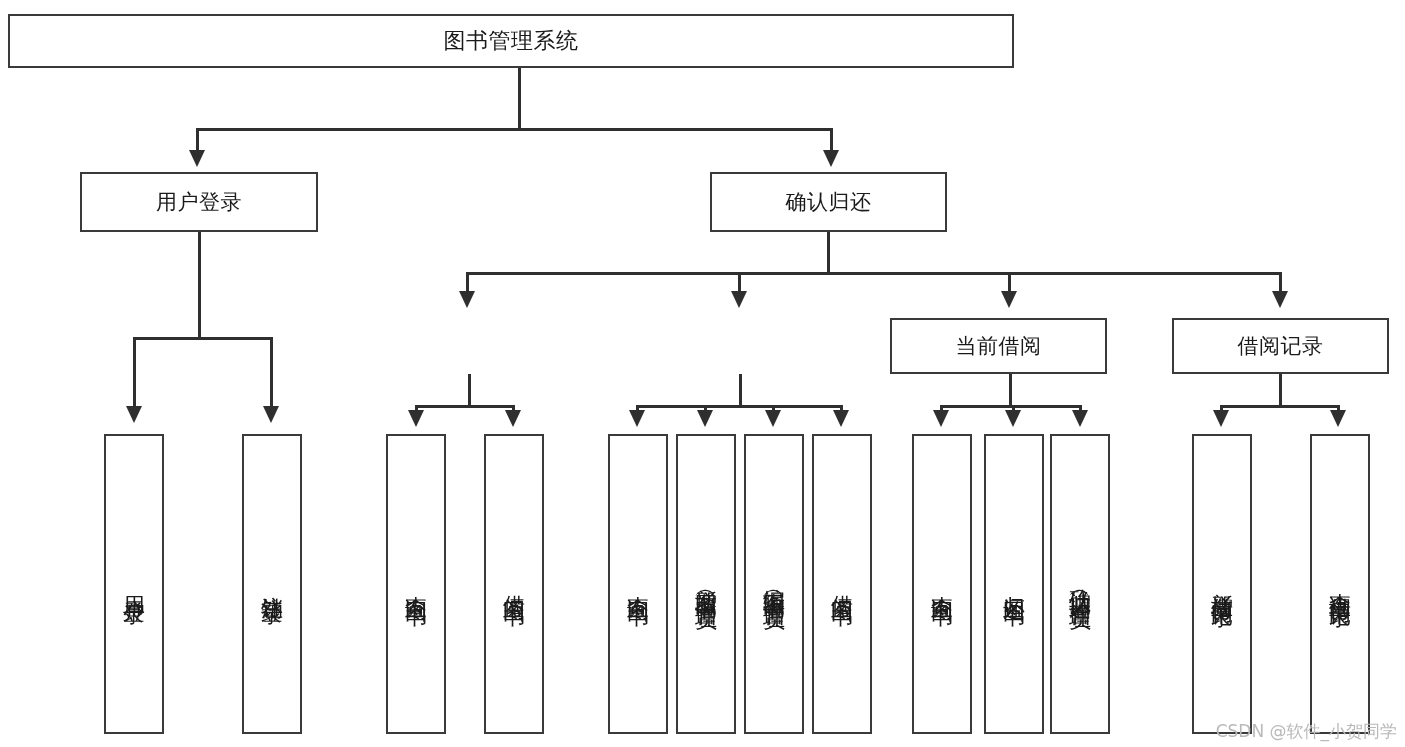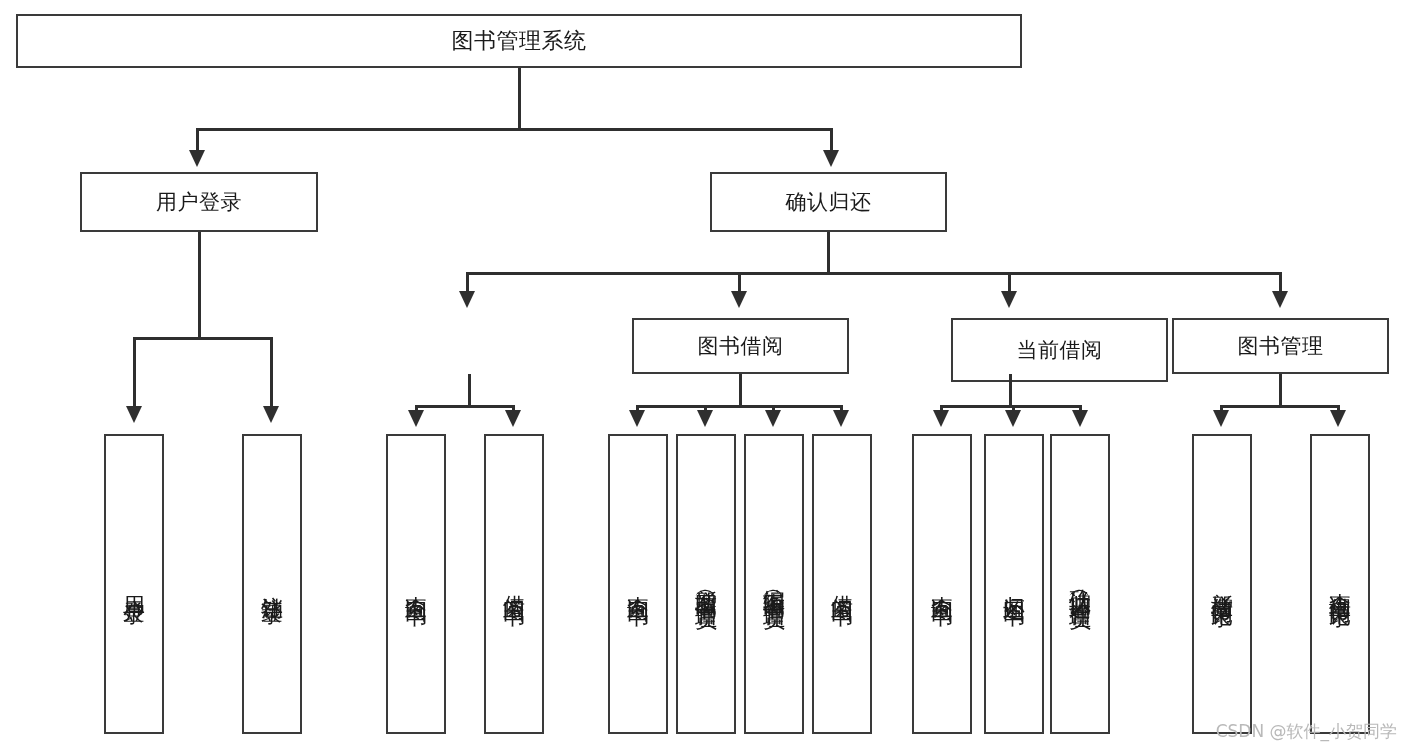--- a/index.html
+++ b/index.html
@@ -82,21 +82,21 @@
     white-space: nowrap;
     user-select: none;
     font-family: "DejaVu Sans", "Liberation Sans", sans-serif;
   }
 </style>
 </head>
 <body>
 
 <div id="diagram-root">
 
-  <div class="node horiz root" style="left:16px; top:14px; width:1006px; height:54px;">
+  <div class="node horiz root" style="left:8px; top:14px; width:1006px; height:54px;">
     <span class="node-label">图书管理系统</span>
   </div>
 
   <div class="edge v" style="left:518px; top:68px; width:3px; height:62px;"></div>
 
   <div class="edge h" style="left:196px; top:128px; width:637px; height:3px;"></div>
 
   <div class="edge v" style="left:196px; top:128px; width:3px; height:25px;"></div>
   <div class="arrow" style="left:189px; top:150px;"></div>
 
@@ -119,28 +119,25 @@
 
   <div class="edge v" style="left:738px; top:272px; width:3px; height:22px;"></div>
   <div class="arrow" style="left:731px; top:291px;"></div>
 
   <div class="edge v" style="left:1008px; top:272px; width:3px; height:22px;"></div>
   <div class="arrow" style="left:1001px; top:291px;"></div>
 
   <div class="edge v" style="left:1279px; top:272px; width:3px; height:22px;"></div>
   <div class="arrow" style="left:1272px; top:291px;"></div>
 
-  <div class="node horiz" style="left:632px; top:318px; width:217px; height:56px;">
-    <span class="node-label">图书借阅</span>
-  </div>
-  <div class="node horiz" style="left:951px; top:318px; width:217px; height:64px;">
+  <div class="node horiz" style="left:890px; top:318px; width:217px; height:56px;">
     <span class="node-label">当前借阅</span>
   </div>
   <div class="node horiz" style="left:1172px; top:318px; width:217px; height:56px;">
-    <span class="node-label">图书管理</span>
+    <span class="node-label">借阅记录</span>
   </div>
 
   <div class="edge v" style="left:198px; top:232px; width:3px; height:107px;"></div>
   <div class="edge h" style="left:133px; top:337px; width:140px; height:3px;"></div>
   <div class="edge v" style="left:133px; top:337px; width:3px; height:72px;"></div>
   <div class="arrow" style="left:126px; top:406px;"></div>
   <div class="edge v" style="left:270px; top:337px; width:3px; height:72px;"></div>
   <div class="arrow" style="left:263px; top:406px;"></div>
 
   <div class="edge v" style="left:468px; top:374px; width:3px; height:34px;"></div>

